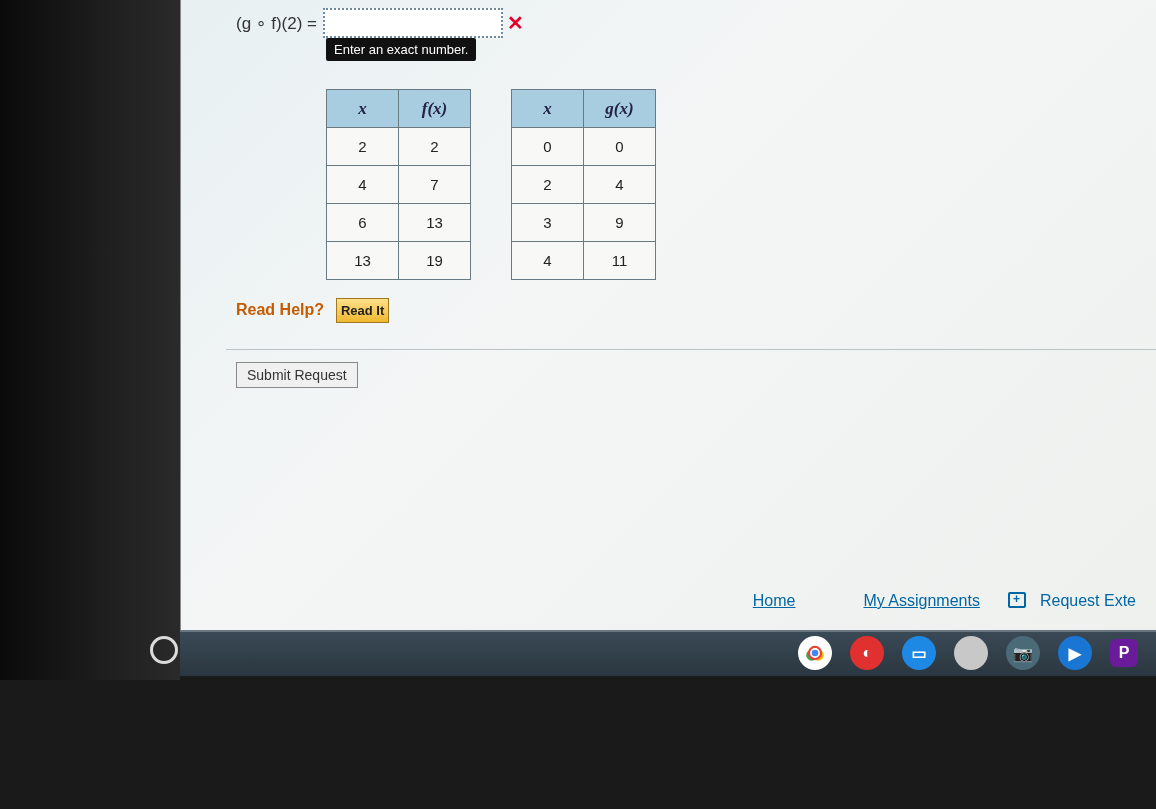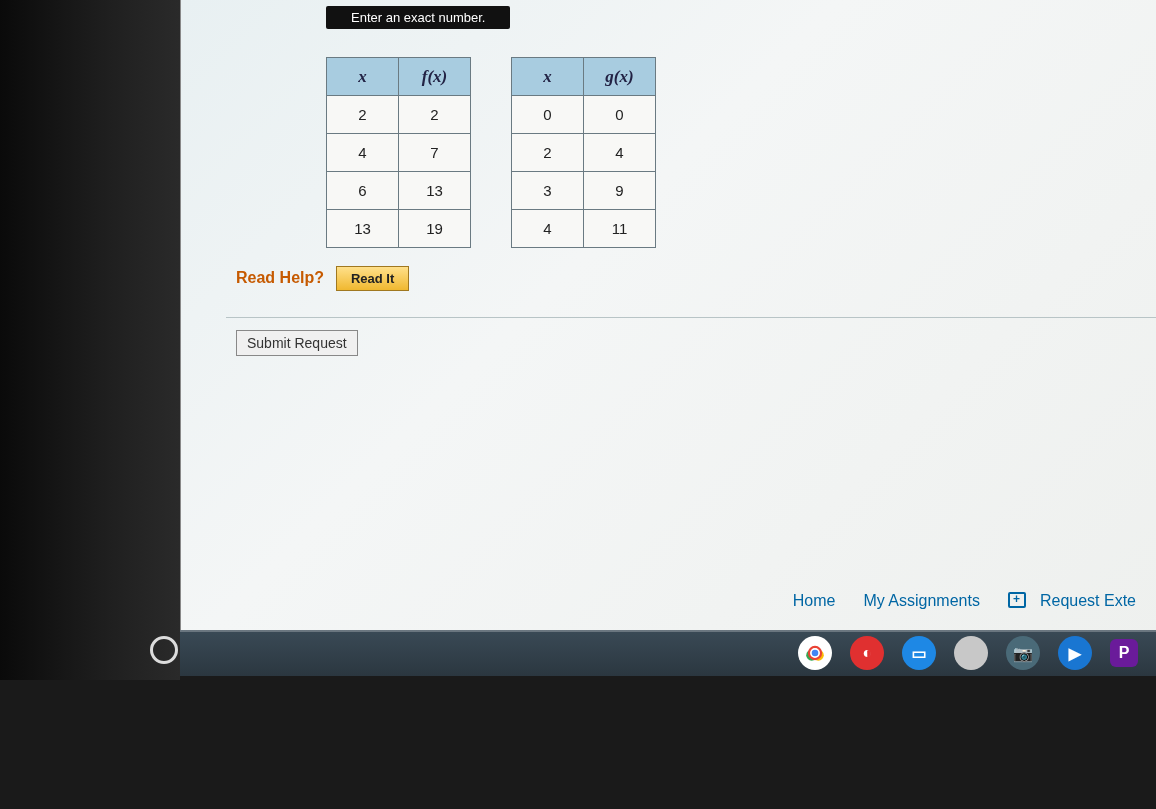--- a/index.html
+++ b/index.html
@@ -70,21 +70,21 @@
     font-weight: bold;
     font-size: 20px;
     margin-left: -2px;
   }
   .tooltip {
     margin-left: 90px;
     margin-top: -2px;
     background: #111;
     color: #fff;
     font-size: 13px;
-    padding: 4px 25px;
+    padding: 4px 8px;
     display: inline-block;
     border-radius: 2px;
   }
   .tables {
     display: flex;
     gap: 40px;
     margin: 28px 0 18px 90px;
   }
   table.val {
     border-collapse: collapse;
@@ -114,21 +114,21 @@
   .need-help-label {
     color: #c65a00;
     font-weight: bold;
     font-size: 16px;
     margin-right: 8px;
   }
   .read-it {
     display: inline-block;
     background: linear-gradient(#ffe08a, #f0b830);
     border: 1px solid #a07820;
-    padding: 4px 14px;
+    padding: 4px 4px;
     font-size: 13px;
     font-weight: bold;
     color: #222;
     cursor: pointer;
   }
   .hr {
     border: none;
     border-top: 1px solid #b8c4c6;
     margin: 26px 0 12px -10px;
   }
@@ -144,21 +144,23 @@
     position: absolute;
     bottom: 60px;
     right: 20px;
     display: flex;
     gap: 28px;
     align-items: center;
     font-size: 16px;
   }
   .footer-links a {
     color: #0066a4;
+    text-decoration: underline;
     cursor: pointer;
+    margin-left: 40px;
   }
   .footer-links .req {
     display: flex;
     align-items: flex-start;
     gap: 14px;
     color: #0066a4;
   }
   .cal-icon {
     width: 18px;
     height: 16px;
@@ -261,20 +263,25 @@
 <body>
 
 <div class="laptop-frame">
   <div class="bezel-left"></div>
 
   <div class="screen">
     <div class="content">
 
 
 
+      <div class="answer-row">
+        <span class="lhs">(g ∘ f)(2) =</span>
+        <input type="text" class="answer-box" style="">
+        <span class="x-mark">✕</span>
+      </div>
       <div class="tooltip">Enter an exact number.</div>
 
       <div class="tables">
         <table class="val">
           <tbody>
               <tr>
             <th>x</th>
             <th>f(x)</th>
           </tr>
           <tr>

